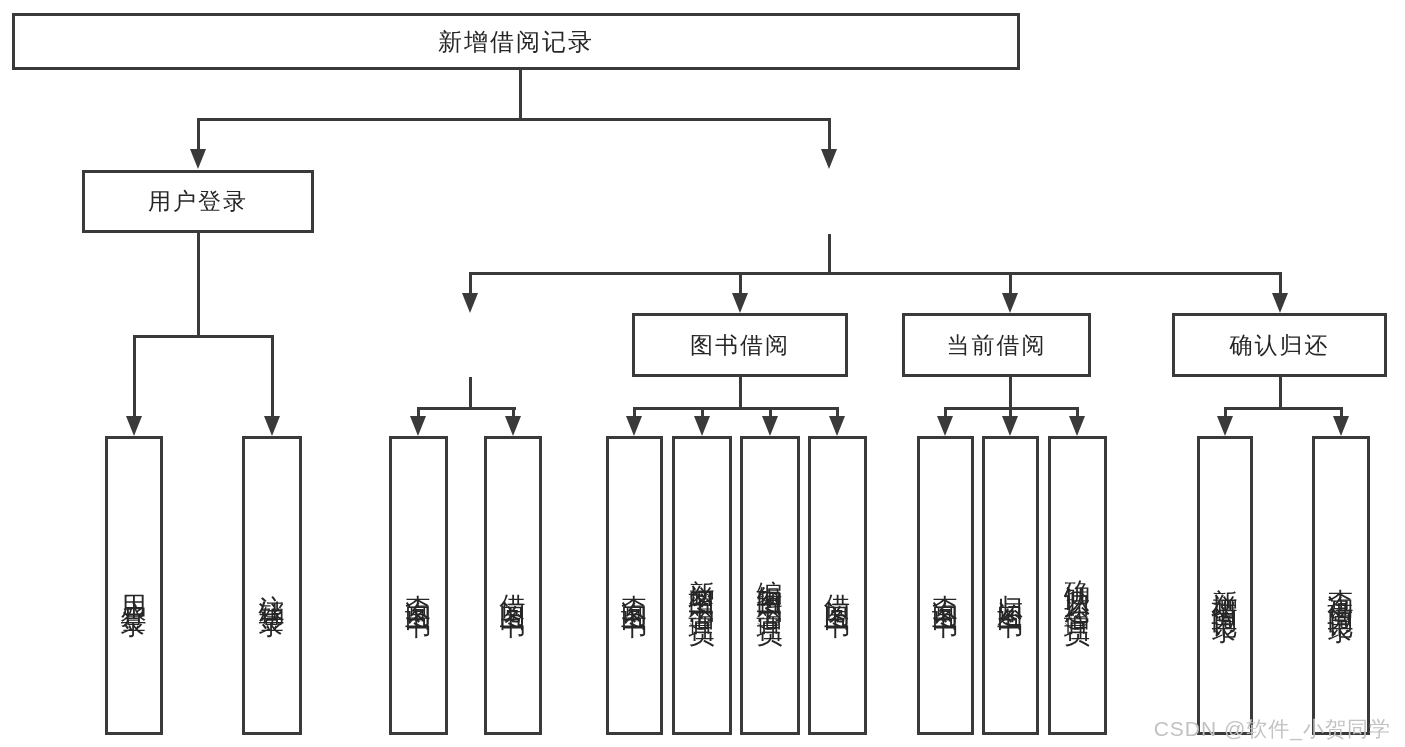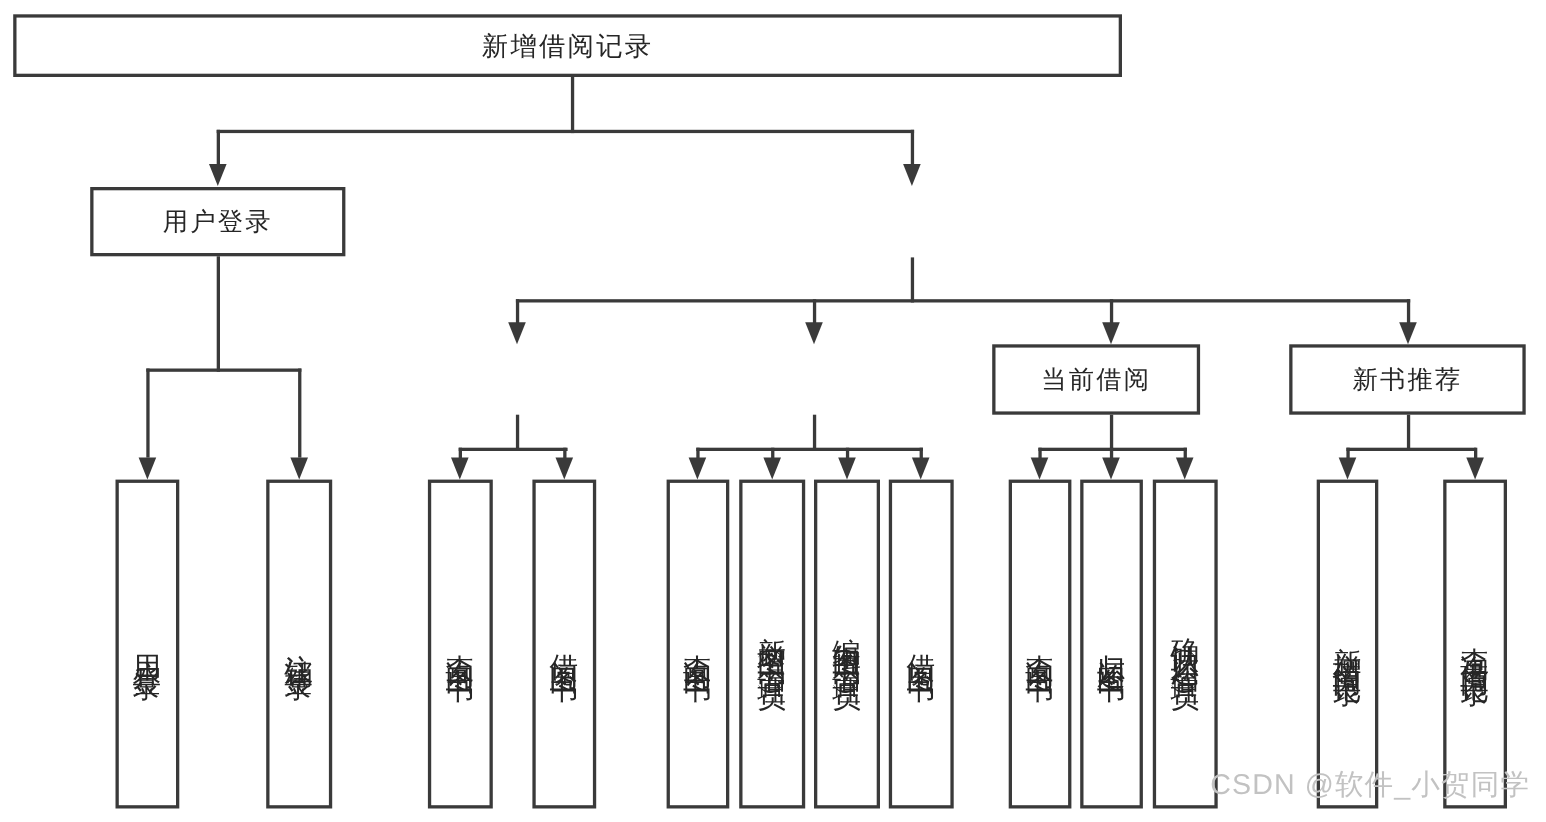--- a/index.html
+++ b/index.html
@@ -41,45 +41,48 @@
   .arrow {
     position: absolute;
     width: 0; height: 0;
     border-left: 8px solid transparent;
     border-right: 8px solid transparent;
     border-top: 20px solid var(--line);
   }
   .watermark {
     position: absolute;
     right: 14px;
-    bottom: 16px;
-    font-size: 26px;
+    bottom: 4px;
+    font-size: 21px;
     letter-spacing: 1px;
     color: var(--watermark);
     z-index: 5;
   }
 </style>
 </head>
 <body>
 
 <div class="canvas" id="diagram-canvas">
 
   <div class="box h-box root-box" style="left:12px; top:13px; width:1008px; height:57px;">
     <span>新增借阅记录</span>
   </div>
 
   <div class="box h-box" style="left:82px; top:170px; width:232px; height:63px;">
     <span>用户登录</span>
   </div>
 
+  <div class="box h-box" style="left:632px; top:313px; width:216px; height:64px;">
+    <span>图书借阅</span>
+  </div>
   <div class="box h-box" style="left:902px; top:313px; width:189px; height:64px;">
     <span>当前借阅</span>
   </div>
   <div class="box h-box" style="left:1172px; top:313px; width:215px; height:64px;">
-    <span>新书推荐</span>
+    <span>确认归还</span>
   </div>
 
   <div class="box v-box" style="left:105px; top:436px; width:58px; height:299px;">
     <span class="label">用户登录</span>
   </div>
   <div class="box v-box" style="left:242px; top:436px; width:60px; height:299px;">
     <span class="label">注销登录</span>
   </div>
 
   <div class="box v-box" style="left:389px; top:436px; width:59px; height:299px;">

